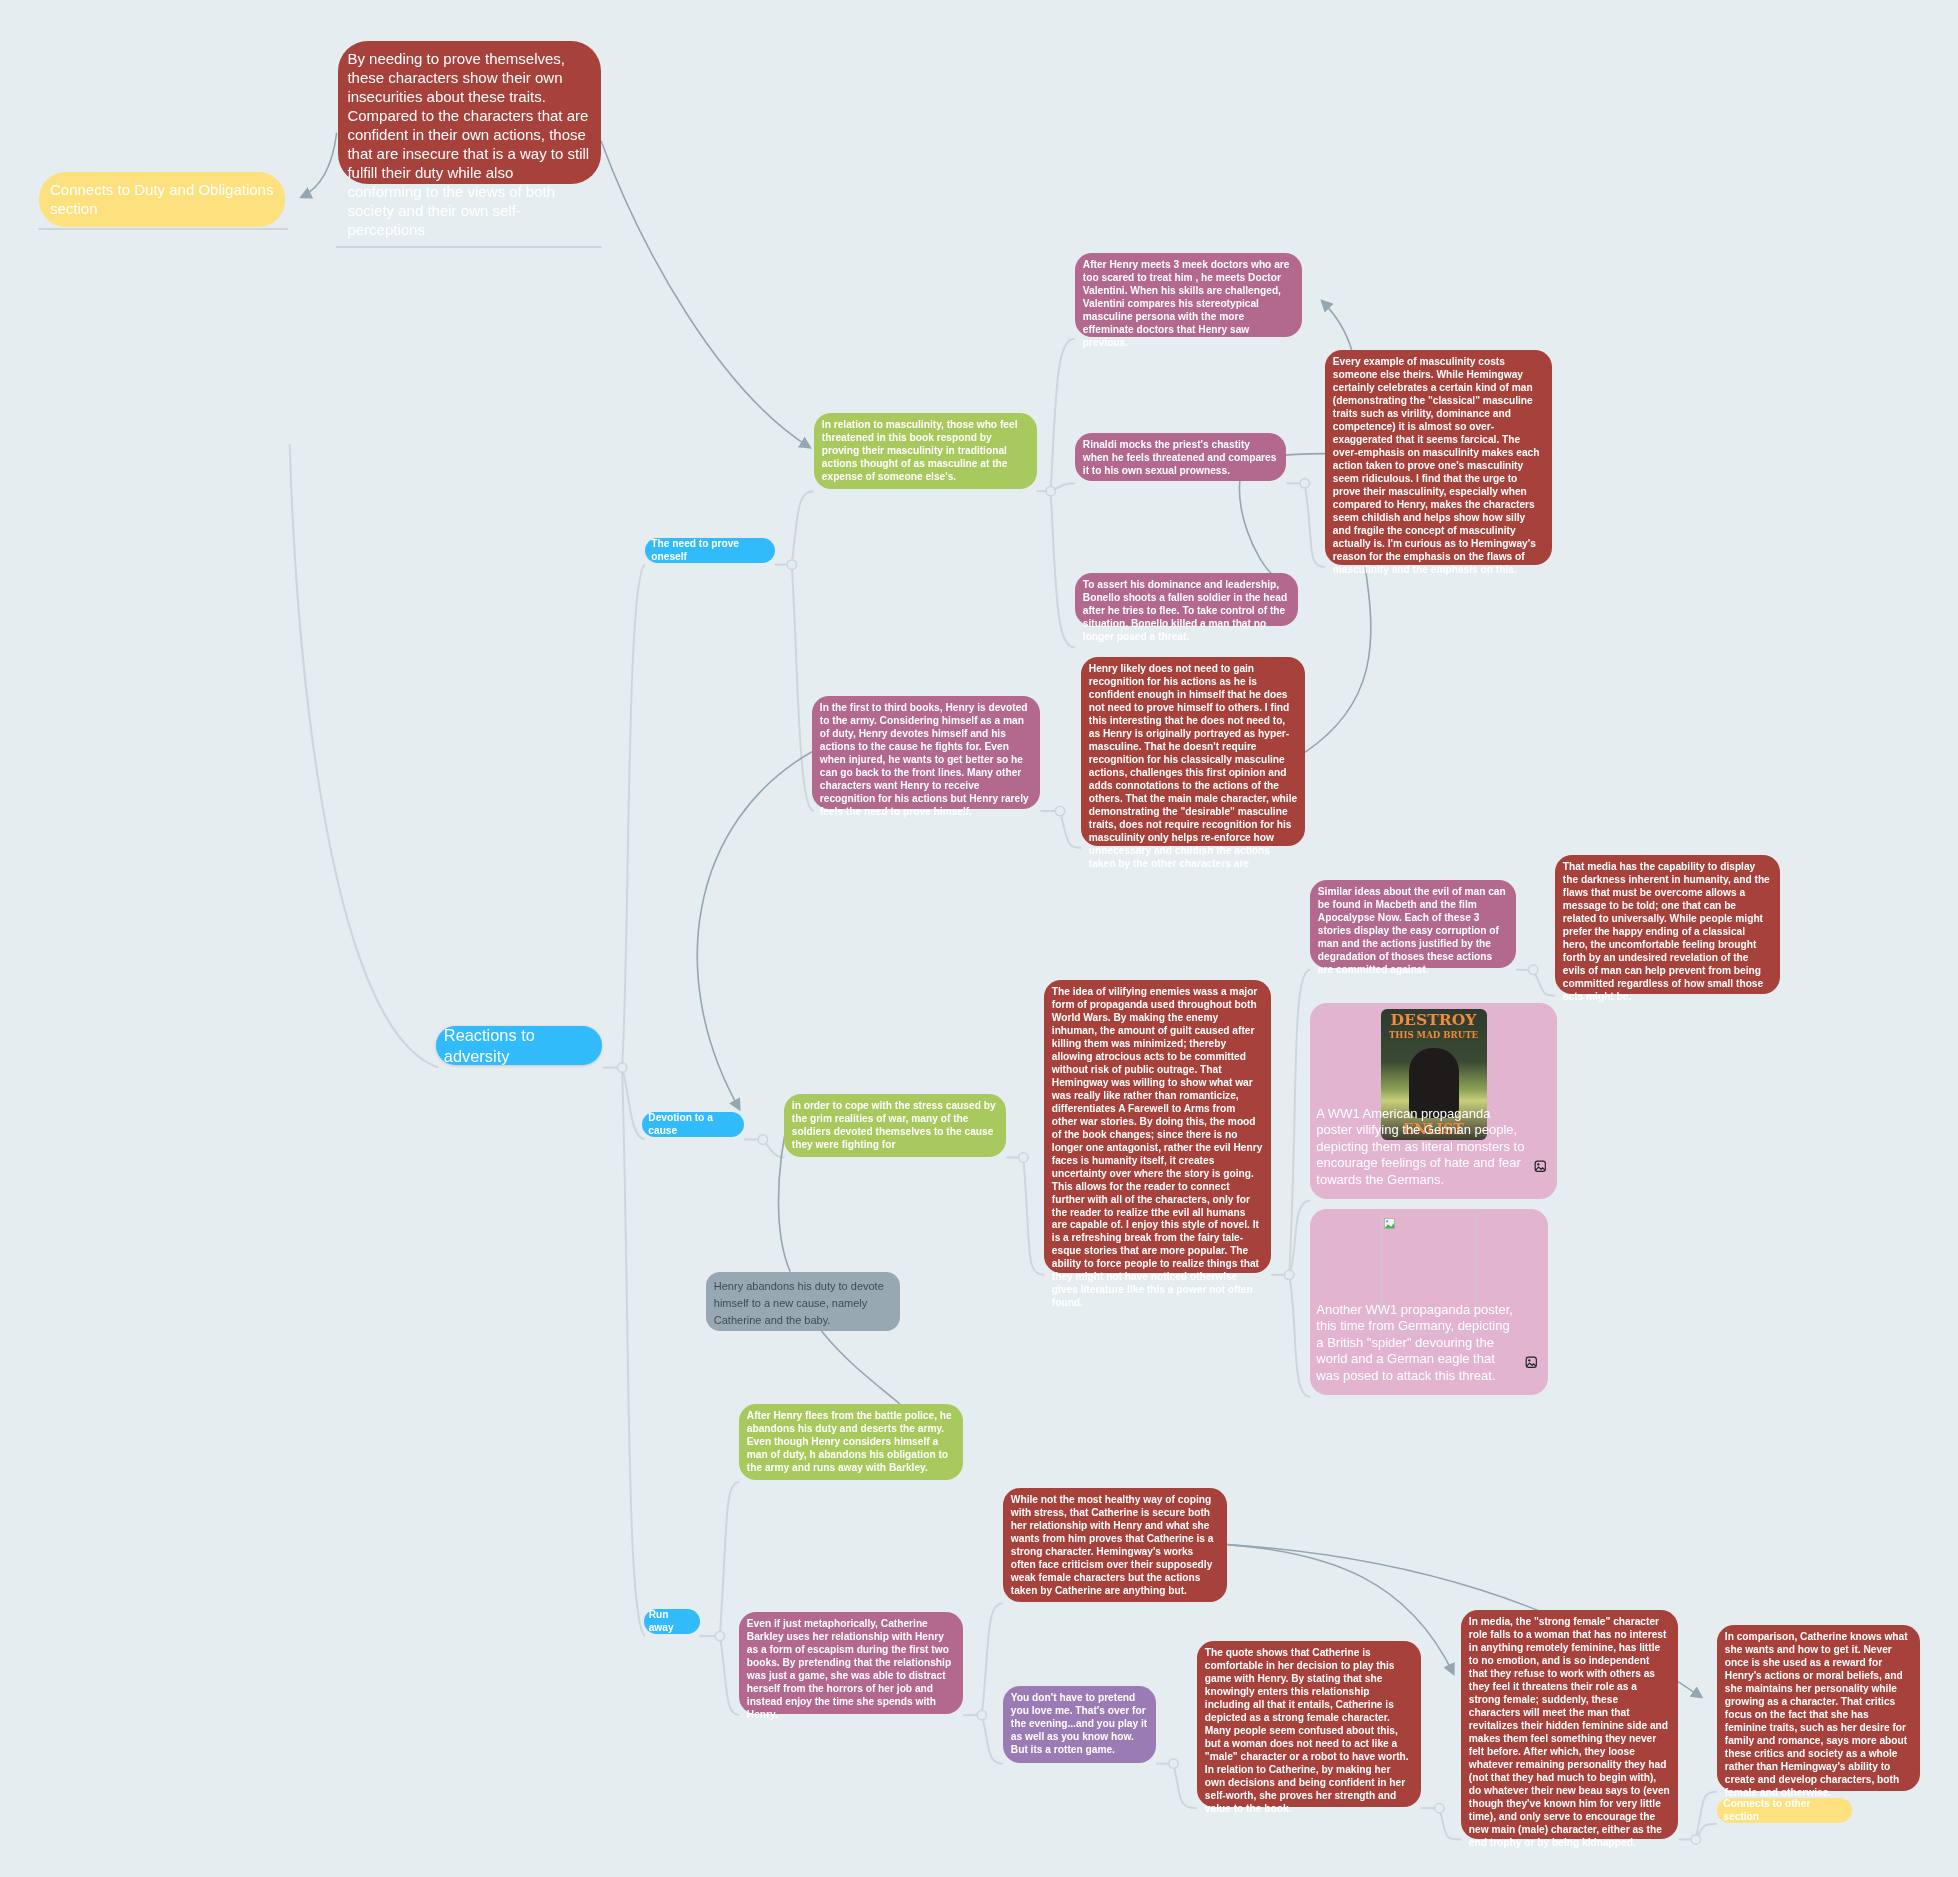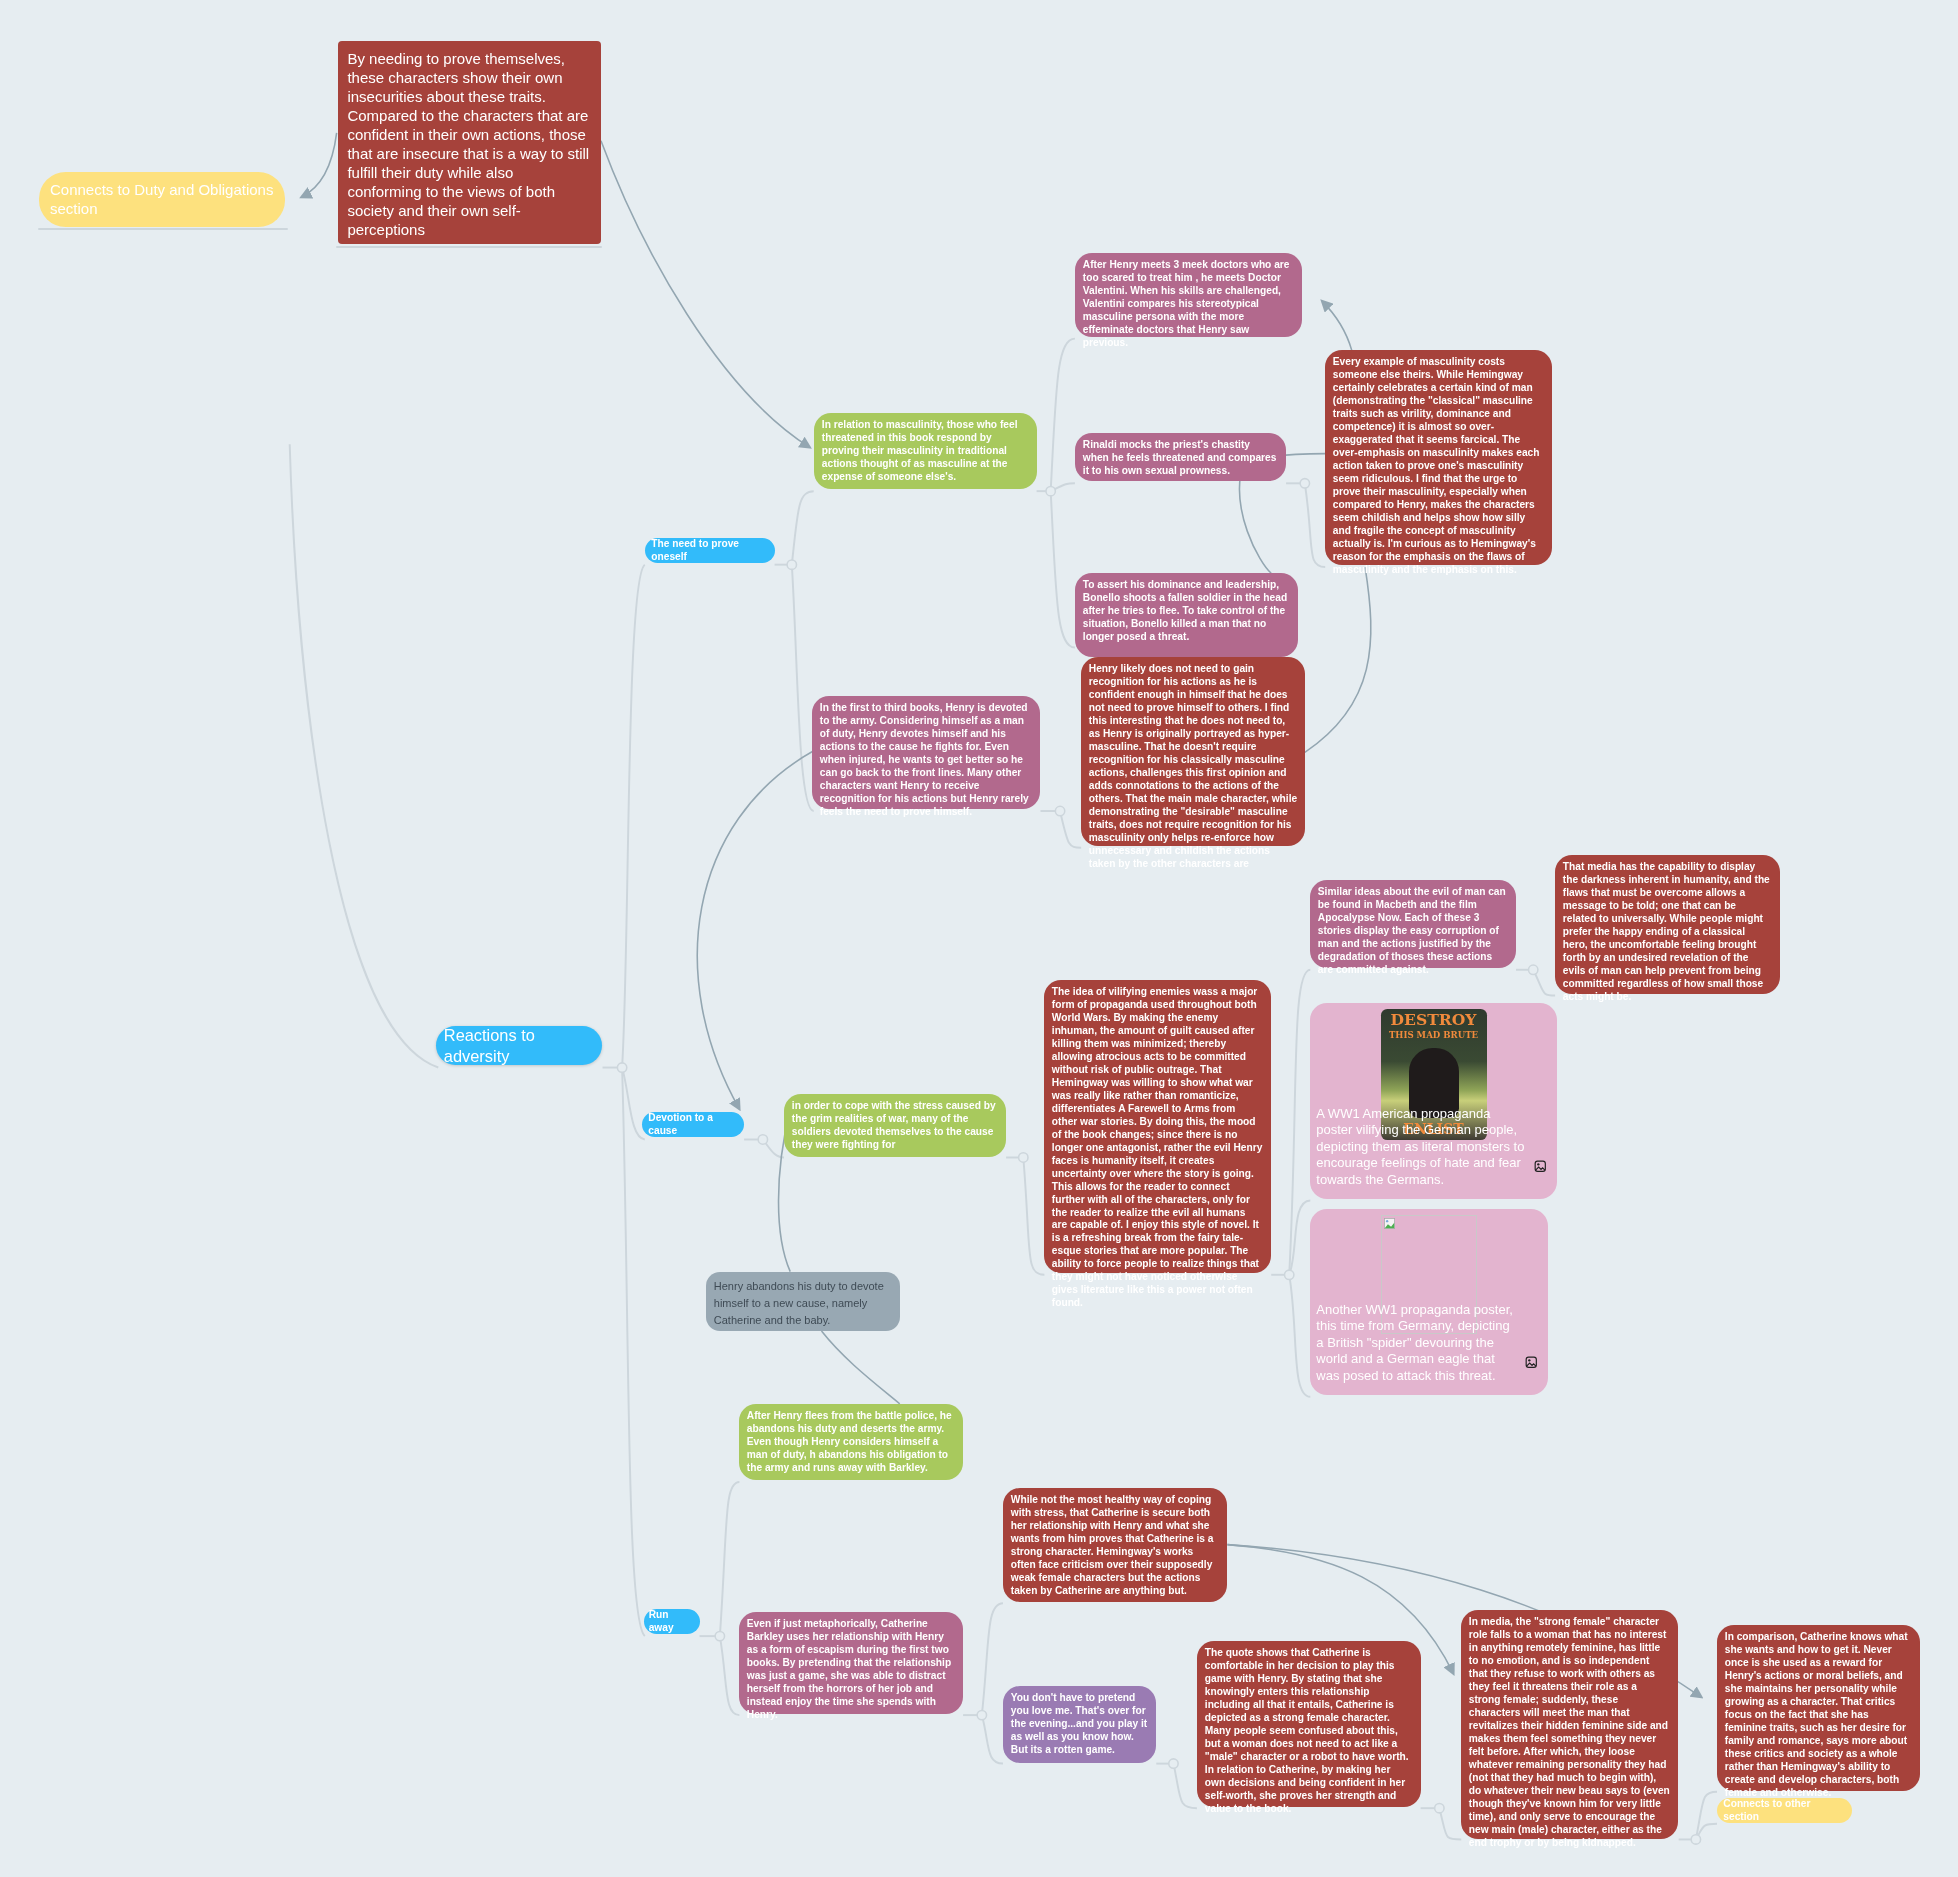--- a/index.html
+++ b/index.html
@@ -165,21 +165,21 @@
       <path d="M1569,1975 C1700,1985 1800,2020 1858,2140" marker-end="url(#arr)"></path>
       <path d="M1569,1975 C1800,1990 2000,2050 2175,2170" marker-end="url(#arr)"></path>
     </g>
   </svg>
 
   <div class="node yellow f19" style="left:39px; top:172px; width:246px; height:55px; border-radius:26.6px; padding:7.8px 11px;">
     <span class="txt">Connects to Duty and Obligations section</span>
   </div>
   <div class="underline" style="left:38px; top:228px; width:250px;"></div>
 
-  <div class="node red f19" style="left:338px; top:41px; width:263px; height:203px; border-radius:4px; padding:7.8px 9.4px;">
+  <div class="node red f19" style="left:338px; top:41px; width:263px; height:143px; border-radius:30px; padding:7.8px 9.4px;">
     <span class="txt">By needing to prove themselves, these characters show their own insecurities about these traits. Compared to the characters that are confident in their own actions, those that are insecure that is a way to still fulfill their duty while also conforming to the views of both society and their own self-perceptions</span>
   </div>
   <div class="underline" style="left:336px; top:246px; width:266px;"></div>
 
 
   <div class="node blue" style="left:436px; top:1026px; width:166px; height:39px; display:flex; align-items:center; justify-content:center; font-size:16.4px; box-shadow:0 0.8px 3.1px rgba(0,0,0,0.18);">
     <span>Reactions to adversity</span>
   </div>
 
   <div class="node blue f13" style="left:645px; top:538px; width:130px; height:25px; padding:4.7px 6.3px; display:flex; align-items:center; justify-content:center; border-radius:12.5px;">
@@ -191,21 +191,21 @@
   </div>
 
   <div class="node pink f13" style="left:1075px; top:253px; width:227px; height:84px;">
     <span class="txt">After Henry meets 3 meek doctors who are too scared to treat him , he meets Doctor Valentini. When his skills are challenged, Valentini compares his stereotypical masculine persona with the more effeminate doctors that Henry saw previous.</span>
   </div>
 
   <div class="node pink f13" style="left:1075px; top:433px; width:211px; height:48px;">
     <span class="txt">Rinaldi mocks the priest's chastity when he feels threatened and compares it to his own sexual prowness.</span>
   </div>
 
-  <div class="node pink f13" style="left:1075px; top:573px; width:223px; height:84px;">
+  <div class="node pink f13" style="left:1075px; top:573px; width:223px; height:53px;">
     <span class="txt">To assert his dominance and leadership, Bonello shoots a fallen soldier in the head after he tries to flee. To take control of the situation, Bonello killed a man that no longer posed a threat.</span>
   </div>
 
   <div class="node red f13" style="left:1325px; top:350px; width:227px; height:215px;">
     <span class="txt">Every example of masculinity costs someone else theirs. While Hemingway certainly celebrates a certain kind of man (demonstrating the "classical" masculine traits such as virility, dominance and competence) it is almost so over-exaggerated that it seems farcical. The over-emphasis on masculinity makes each action taken to prove one's masculinity seem ridiculous. I find that the urge to prove their masculinity, especially when compared to Henry, makes the characters seem childish and helps show how silly and fragile the concept of masculinity actually is. I'm curious as to Hemingway's reason for the emphasis on the flaws of masculinity and the emphasis on this.</span>
   </div>
 
   <div class="node pink f13" style="left:812px; top:696px; width:228px; height:113px;">
     <span class="txt">In the first to third books, Henry is devoted to the army. Considering himself as a man of duty, Henry devotes himself and his actions to the cause he fights for. Even when injured, he wants to get better so he can go back to the front lines. Many other characters want Henry to receive recognition for his actions but Henry rarely feels the need to prove himself.</span>
   </div>

